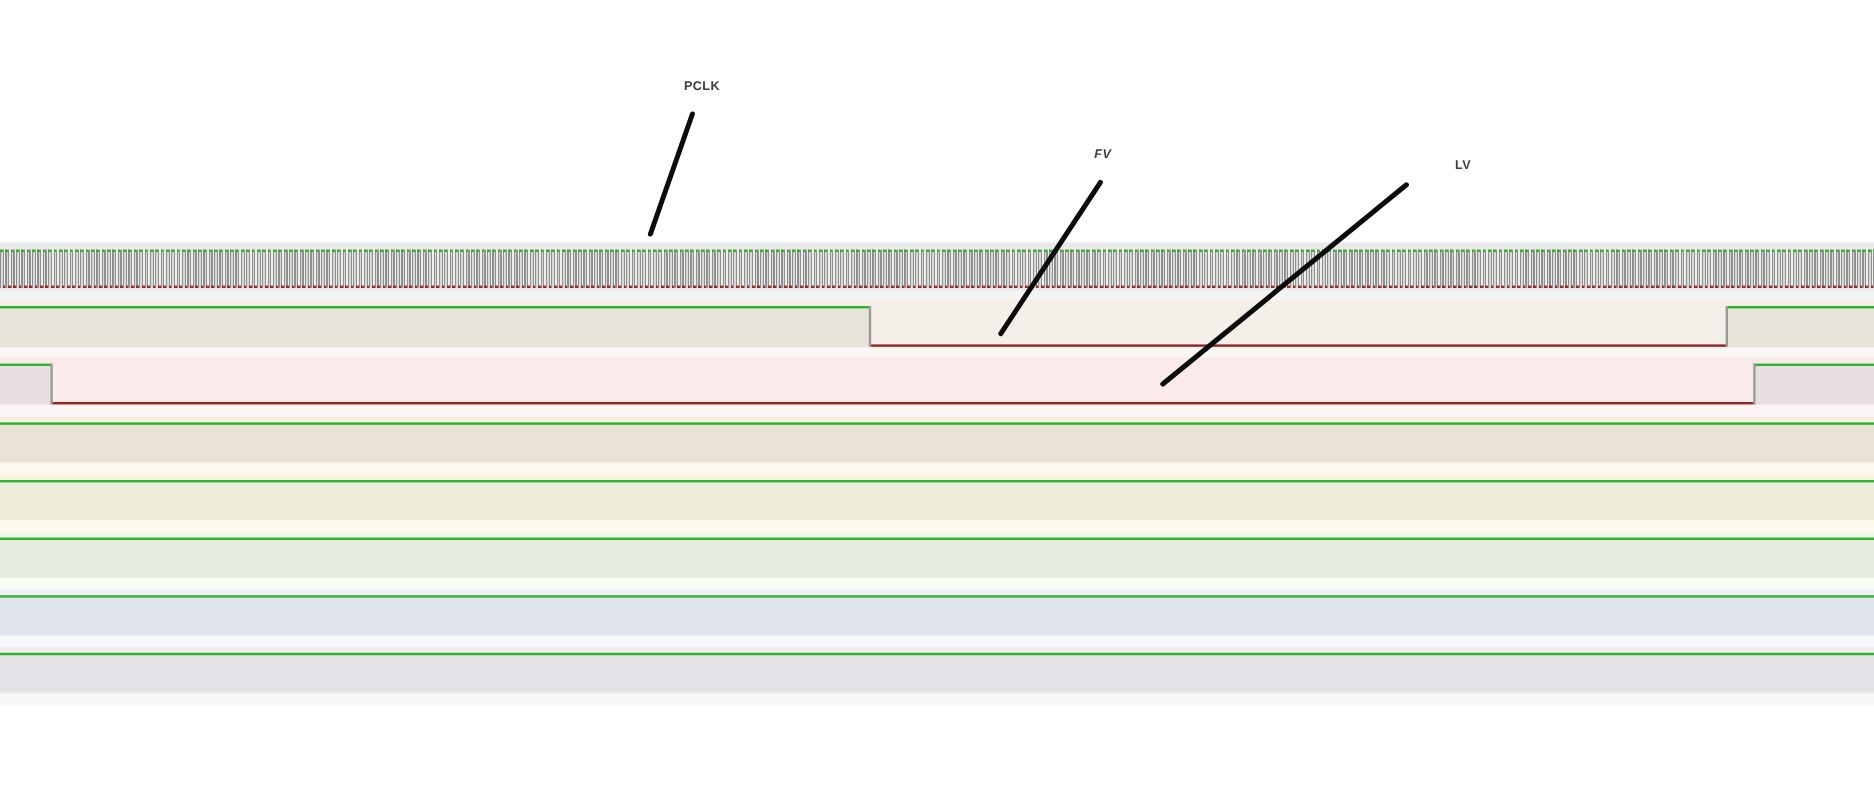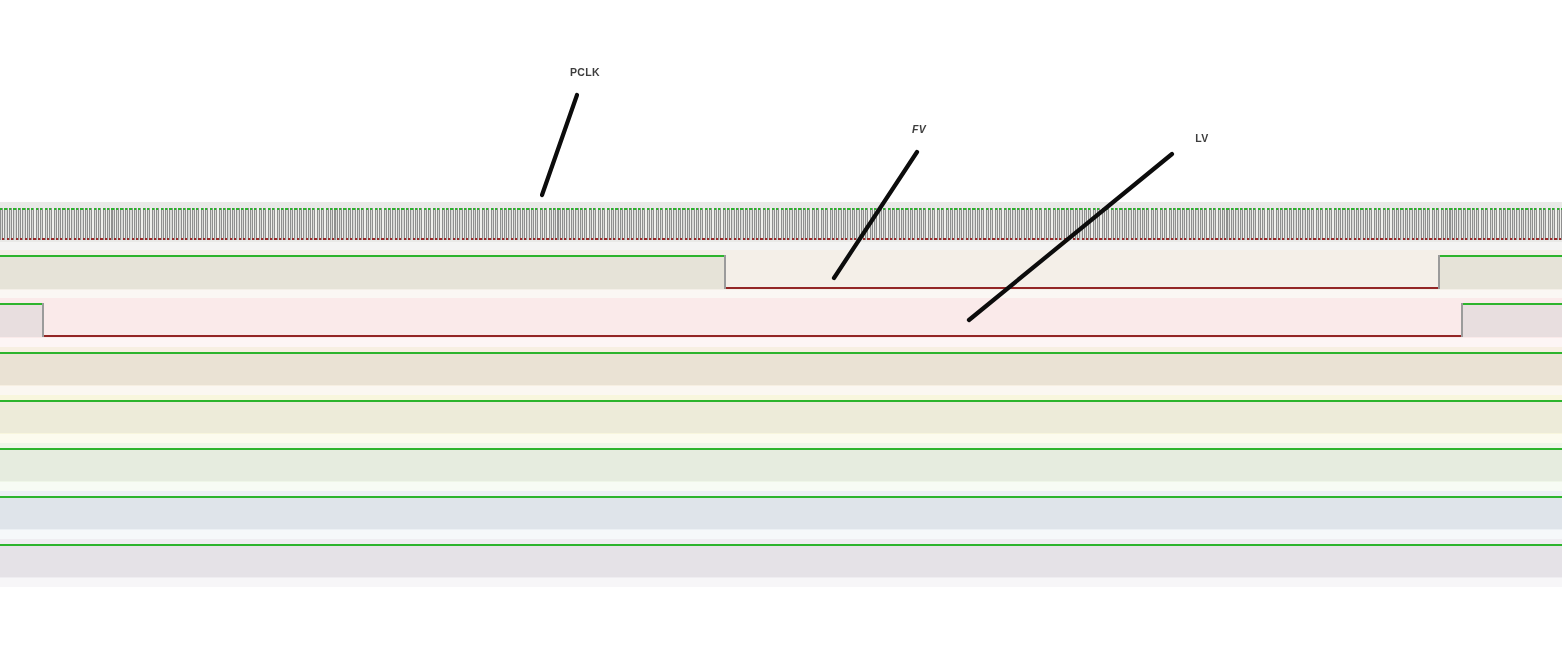--- a/index.html
+++ b/index.html
@@ -71,14 +71,14 @@
         <div class="row-fade" style="top: 39.5px; height: 8.6px;"></div>
       </div>
     </div>
   <svg id="overlay" width="1562" height="656" viewBox="0 0 1562 656">
       <line x1="577" y1="95" x2="542" y2="195" stroke="#0c0c0c" stroke-width="4.2" stroke-linecap="round"></line>
       <line x1="917" y1="152" x2="834" y2="278" stroke="#0c0c0c" stroke-width="4.2" stroke-linecap="round"></line>
       <line x1="1172" y1="154" x2="969" y2="320" stroke="#0c0c0c" stroke-width="4.2" stroke-linecap="round"></line>
     </svg>
   <div class="callout" style="left: 535px; top: 66px; color: rgb(61, 61, 61);">PCLK</div>
   <div class="callout" style="left: 869px; top: 123px; color: rgb(61, 61, 61); font-style: italic;">FV</div>
-  <div class="callout" style="left: 1152px; top: 132px; color: rgb(61, 61, 61);">LV</div>
+  <div class="callout" style="left: 1126px; top: 132px; color: rgb(61, 61, 61); text-align: right;">LV</div>
 </div>
 
 </body></html>

